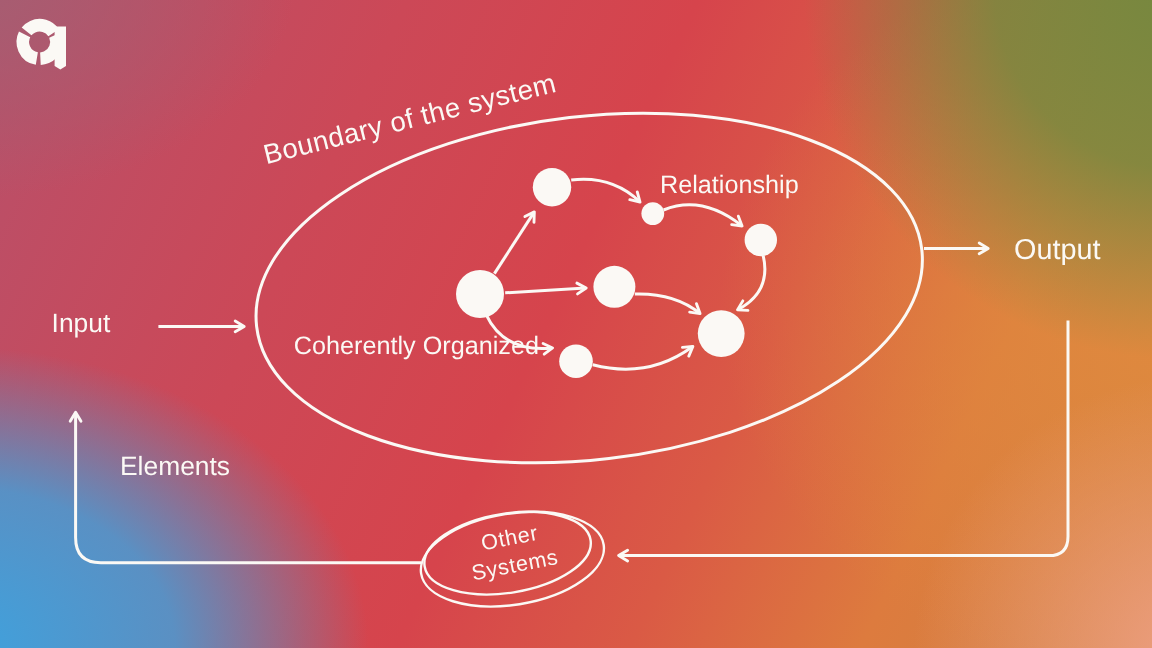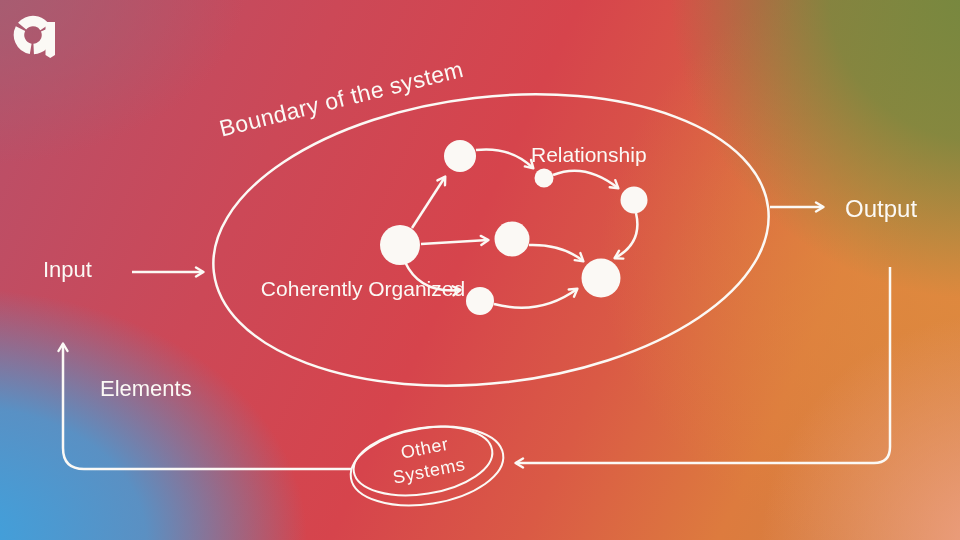--- a/index.html
+++ b/index.html
@@ -12,22 +12,22 @@
       radial-gradient(circle 340px at 104% 102%, #efa084 0%, rgba(239,160,132,0) 70%),
       radial-gradient(ellipse 52% 75% at 103% 48%, #e08a3e 0%, rgba(224,138,62,0) 78%),
       radial-gradient(ellipse 48% 62% at -4% 100%, #3ea2de 0%, rgba(62,162,222,0.8) 40%, rgba(62,162,222,0) 75%),
       radial-gradient(ellipse 42% 48% at -3% -2%, #a55e72 0%, rgba(165,94,114,0) 68%),
       linear-gradient(115deg, #b8506a 0%, #cc4857 28%, #d6444c 48%, #da5a45 64%, #dd7b3e 80%, #cd8340 100%);
   }
   .lbl{position:absolute;color:#fbf9f5;white-space:nowrap;}
   .lbl-boundary{left:220px;top:116px;font-size:23px;letter-spacing:.4px;
     transform:rotate(-14deg);transform-origin:0 50%;}
   .lbl-environment{left:730px;top:69px;font-size:22px;}
-  .lbl-relationship{left:531px;top:143px;font-size:21px;}
-  .lbl-elements{left:253px;top:274px;width:220px;text-align:center;font-size:21px;line-height:29px;}
+  .lbl-relationship{left:550px;top:143px;font-size:21px;}
+  .lbl-elements{left:237px;top:274px;width:220px;text-align:center;font-size:21px;line-height:29px;}
   .lbl-input{left:43px;top:257px;font-size:22px;}
   .lbl-output{left:845px;top:195px;font-size:24px;}
   .lbl-feedback{left:100px;top:376px;font-size:22px;}
   .lbl-other{left:365px;top:437px;width:124px;text-align:center;font-size:18px;
     line-height:23px;letter-spacing:.6px;transform:rotate(-11deg);}
   .diagram-svg{position:absolute;left:0;top:0;}
   .logo{position:absolute;left:12px;top:12px;}
 </style>
 </head>
 <body>

